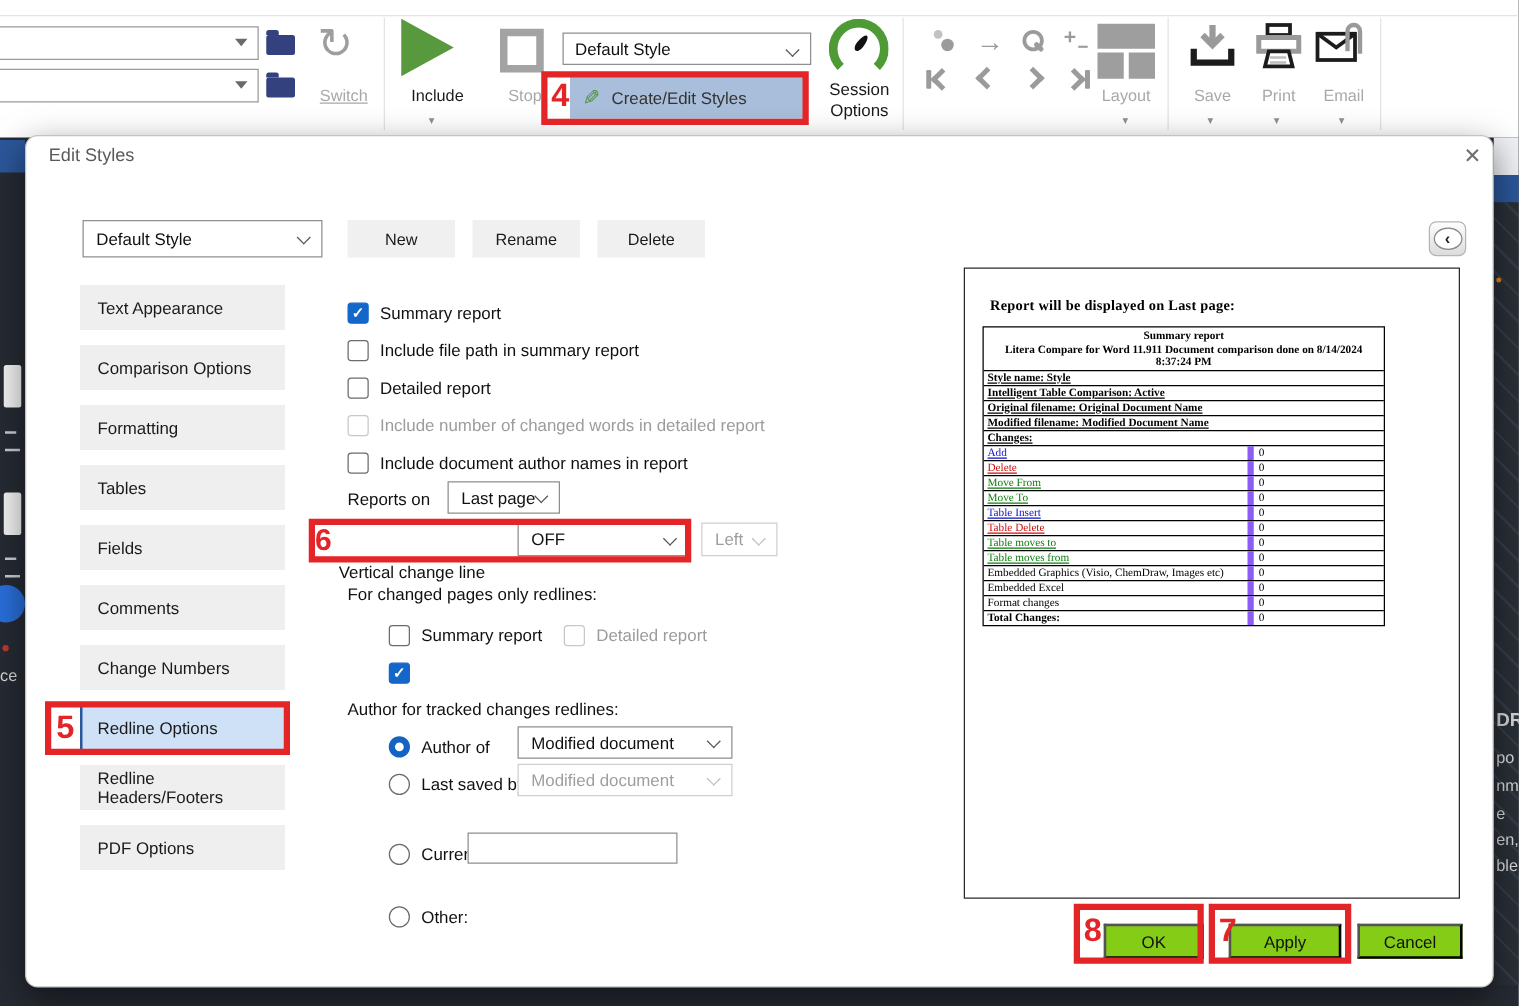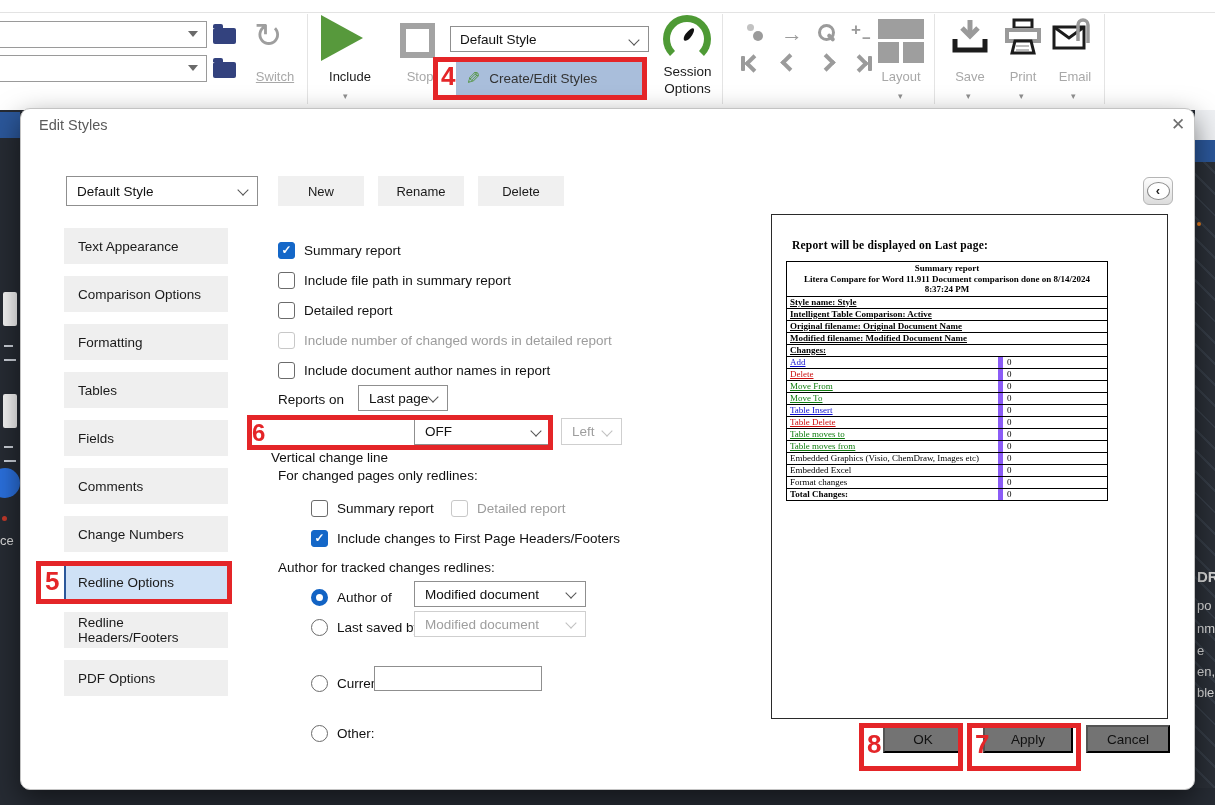--- a/index.html
+++ b/index.html
@@ -118,21 +118,21 @@
   .pinfo{border-bottom:1px solid #000;font-weight:700;text-decoration:underline;padding:0 3px;height:11px;line-height:10.5px;white-space:nowrap;overflow:hidden;}
   .prow{display:flex;border-bottom:1px solid #000;height:11px;line-height:10px;}
   .prow:last-child{border-bottom:none;}
   .plabel{flex:0 0 216px;padding-left:3px;border-right:5px solid #8b5cf6;white-space:nowrap;overflow:hidden;box-sizing:border-box;font-family:Liberation Serif, serif;}
   .pval{padding-left:4px;}
   .c-ins{color:#0f0fd0;text-decoration:underline;}
   .c-del{color:#cc0f0f;text-decoration:underline;}
   .c-grn{color:#0f7d0f;text-decoration:underline;}
   .c-total{font-weight:700;}
 
-  .footbtn{position:absolute;top:616px;height:28px;background:#737373;display:flex;align-items:center;justify-content:center;
+  .footbtn{position:absolute;top:630px;height:28px;background:#84cc16;display:flex;align-items:center;justify-content:center;
     font-size:13.5px;color:#111;}
 </style>
 </head>
 <body>
 
 <div class="ribbon">
   <div class="ribbon-topline"></div>
 
   <div class="src-combo" style="left:-38px;top:21px;width:243px;">
       <span class="tri"></span>
@@ -361,21 +361,20 @@
     <span>Summary report</span>
   </div>
   <div class="opt-row" style="left:430px;top:388px;">
     <span class="chk disabled"></span>
     <span class="dis">Detailed report</span>
   </div>
   <div class="opt-row" style="left:290px;top:418px;">
     <span class="chk checked">
         <span>✓</span>
       </span>
-    <span>Include changes to First Page Headers/Footers</span>
   </div>
 
   <div class="heading" style="left:257px;top:451px;">Author for tracked changes redlines:</div>
 
   <div class="opt-row" style="left:290px;top:477px;">
     <span class="radio selected"></span>
     <span>Author of</span>
   </div>
   <div class="combo" style="left:393px;top:472px;width:172px;height:26px;">
     <span>Modified document</span>

